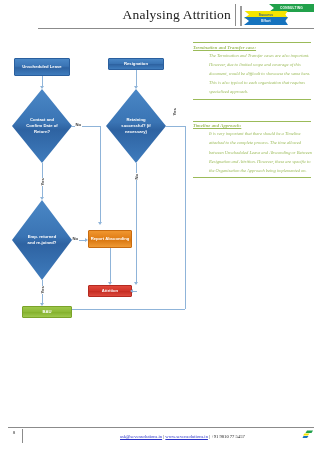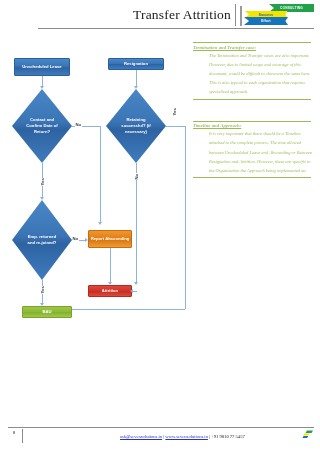--- a/index.html
+++ b/index.html
@@ -152,21 +152,21 @@
   }
   .footer-txt a{color:#2a33c8;text-decoration:underline;}
   .footer-logo{position:absolute;right:6px;top:18px;width:12px;height:12px;}
 </style>
 </head>
 <body>
 
 <div class="page">
 
   <div class="header">
-    <div class="header-title">Transfer Attrition</div>
+    <div class="header-title">Analysing Attrition</div>
     <div class="header-divider"></div>
 
     <div class="logo">
       <div class="logo-bar"></div>
       <div class="rib rib-green">
         <span class="rib-txt">CONSULTING</span>
       </div>
       <div class="rib rib-yellow">
         <span class="rib-txt">Success</span>
       </div>

